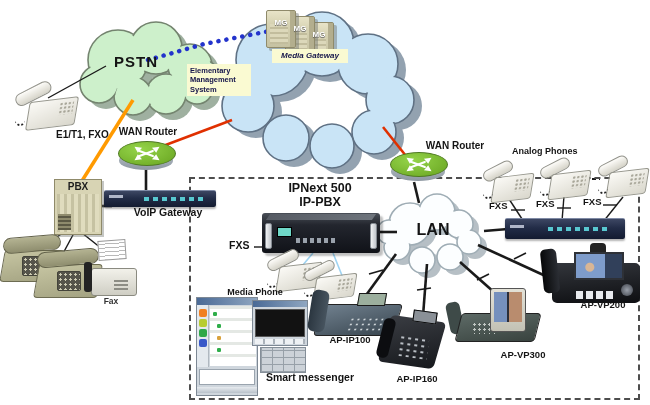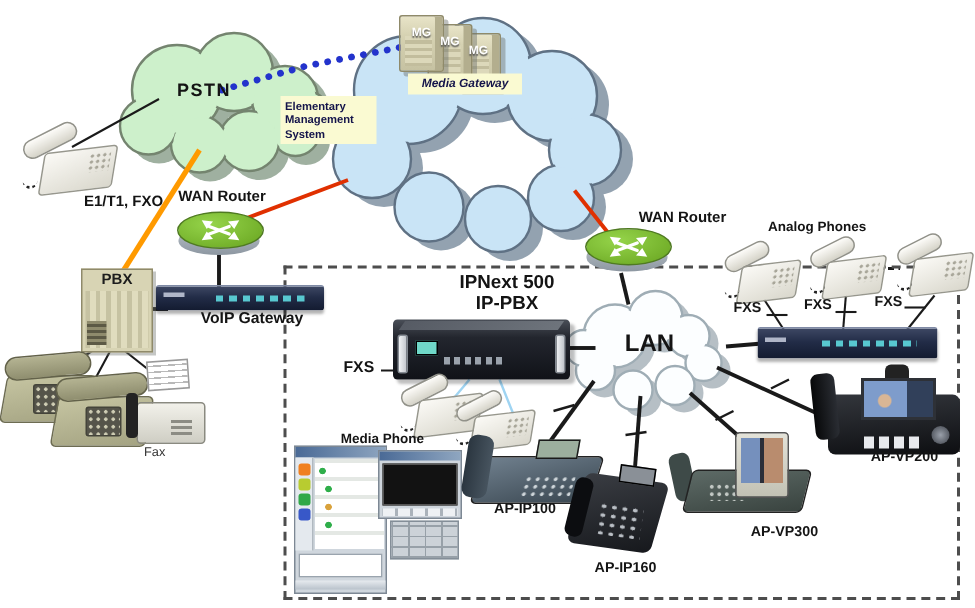--- a/index.html
+++ b/index.html
@@ -307,21 +307,21 @@
     <g stroke="#1a1a1a" stroke-width="1.6" fill="none">
       <path d="M284,258 L298,256"></path>
         <path d="M306,269 L320,267"></path>
     </g>
 
     <path d="M148,60 L204,44 L270,31" stroke="#2333cc" stroke-width="4.5" stroke-linecap="round" stroke-dasharray="0.1 8" fill="none"></path>
   </svg>
 
   <div class="lanbox"></div>
 
-  <div class="lbl" style="left:100px;top:54px;width:72px;text-align:center;font-size:12px;letter-spacing:1px">PSTN</div>
+  <div class="lbl" style="left:100px;top:54px;width:72px;text-align:center;font-size:15px;letter-spacing:1px">PSTN</div>
   <div class="lbl" style="left:405px;top:221px;width:56px;text-align:center;font-size:16px">LAN</div>
 
   <div class="wphone" style="left:14px;top:84px;width:62px;height:44px">
     <i class="hs"></i>
     <i class="bd"></i>
     <i class="cord"></i>
   </div>
 
   <div class="cap" style="left:187px;top:64px;width:58px">Elementary
 Management
@@ -398,23 +398,23 @@
     <i class="bd"></i>
       <i class="hs"></i>
       <i class="keys"></i>
   </div>
   <div class="fax" style="left:84px;top:240px;width:54px;height:58px">
     <i class="paper"></i>
       <i class="bd"></i>
     <i class="hs"></i>
       <i class="keys"></i>
   </div>
-  <div class="lbl" style="left:96px;top:297px;width:30px;text-align:left;font-size:8.5px;font-weight:normal;color:#333">Fax</div>
-
-  <div class="lbl prewrap" style="left:286px;top:181px;width:104px;text-align:center;font-size:12.5px">IPNext 500
+  <div class="lbl" style="left:96px;top:297px;width:30px;text-align:center;font-size:8.5px;font-weight:bold;color:#333">Fax</div>
+
+  <div class="lbl prewrap" style="left:268px;top:181px;width:104px;text-align:center;font-size:12.5px">IPNext 500
 IP-PBX</div>
   <div class="ipnext" style="left:262px;top:213px;width:118px;height:40px">
     <i class="top"></i>
     <i class="hdl l"></i>
     <i class="hdl r"></i>
     <i class="lcd"></i>
     <i class="prts"></i>
   </div>
   <div class="lbl" style="left:229px;top:240px;font-size:10.5px">FXS</div>
 
@@ -443,20 +443,21 @@
     </div>
     <div class="memo"></div>
     <div class="st"></div>
   </div>
   <div class="sm2" style="left:252px;top:300px;width:54px;height:44px">
     <div class="t"></div>
     <div class="scr"></div>
     <div class="btns"></div>
   </div>
   <div class="smkey" style="left:260px;top:347px;width:44px;height:24px"></div>
+  <div class="lbl" style="left:252px;top:372px;width:116px;text-align:center;font-size:10.5px">Smart messenger</div>
 
   <div class="ip100" style="left:310px;top:288px;width:88px;height:48px">
     <i class="bd"></i>
       <i class="scr"></i>
     <i class="keys"></i>
       <i class="hs"></i>
   </div>
   <div class="lbl" style="left:318px;top:335px;width:64px;text-align:center;font-size:9.5px">AP-IP100</div>
 
   <div class="ip160" style="left:382px;top:304px;width:62px;height:66px">

